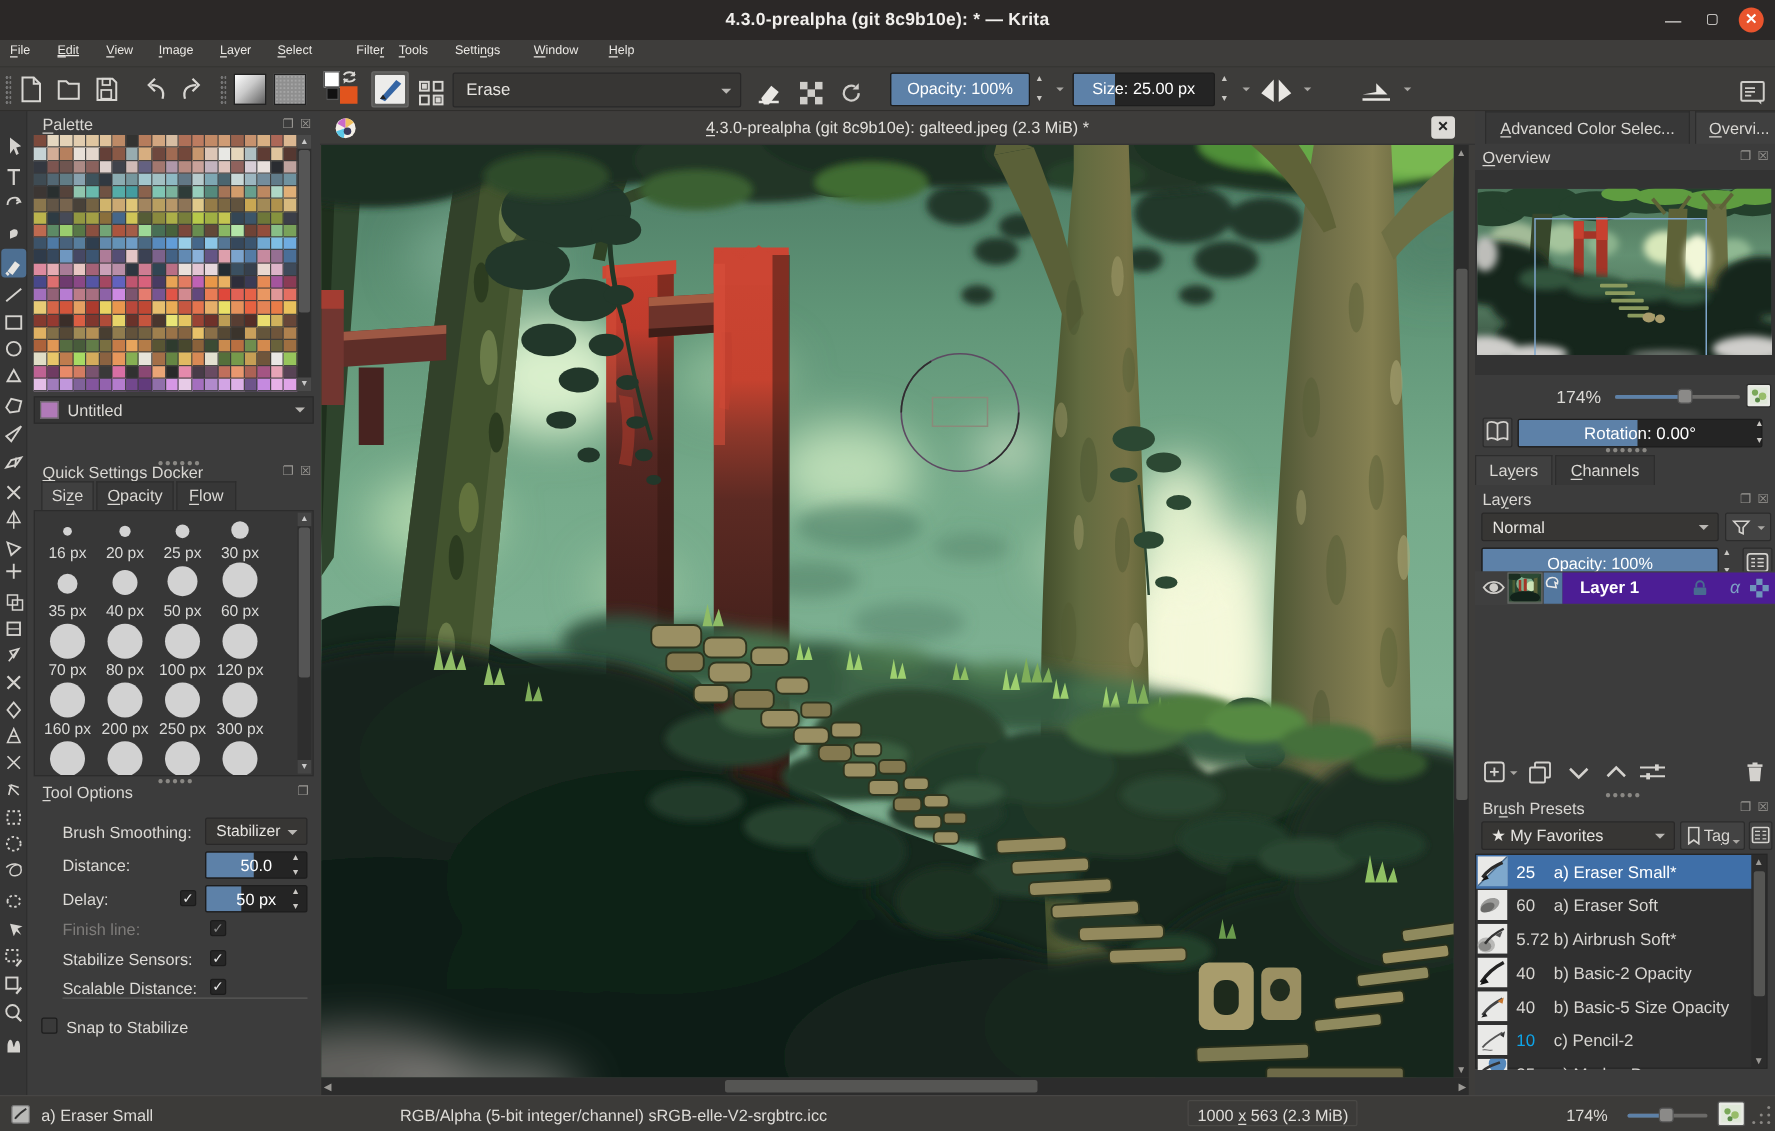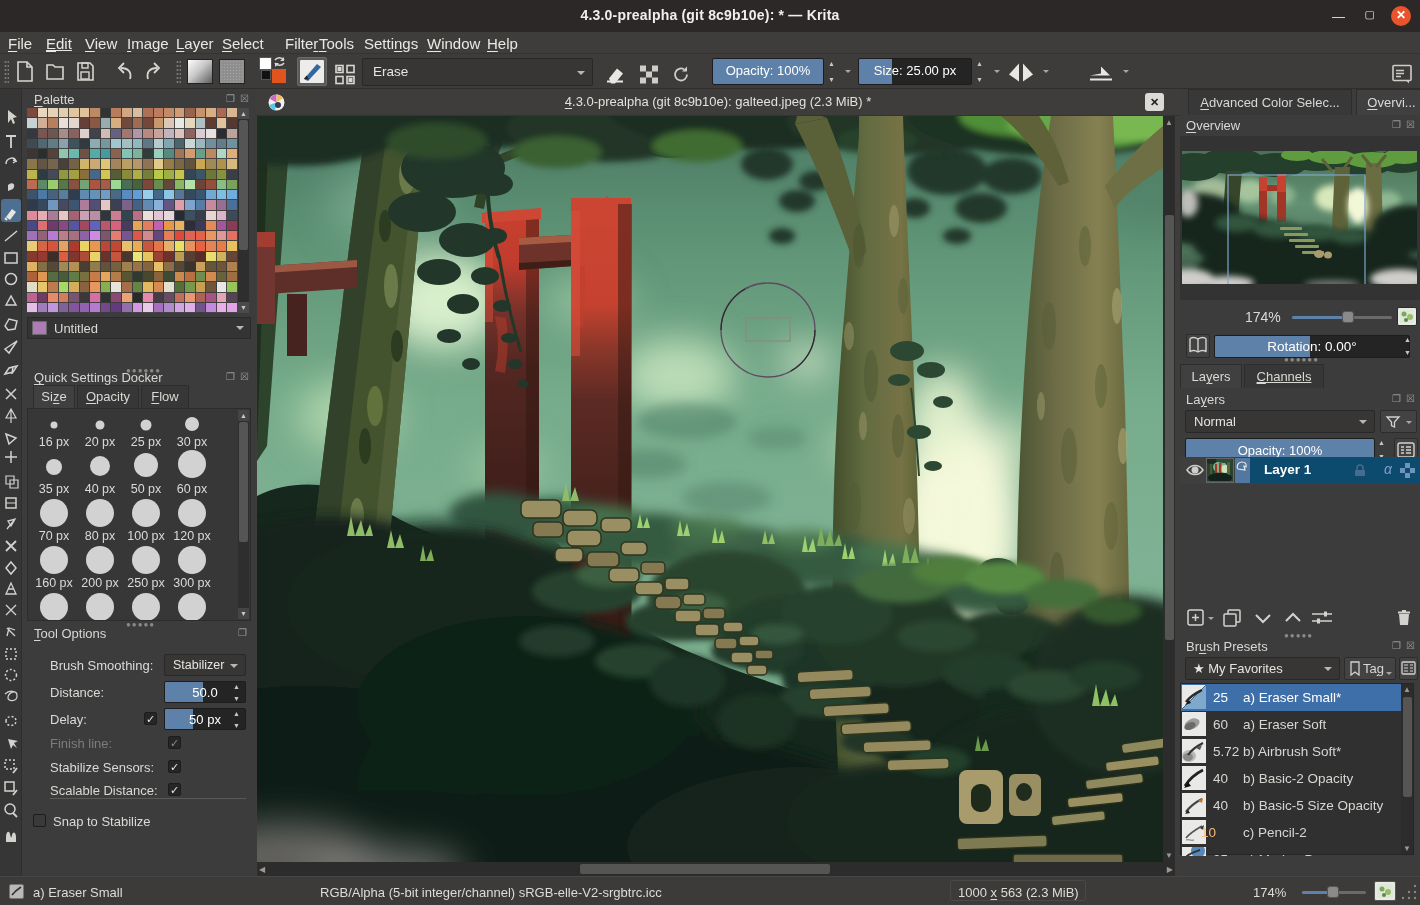--- a/index.html
+++ b/index.html
@@ -7,21 +7,21 @@
 body{font-family:"Liberation Sans",sans-serif;color:#dcdad6;font-size:13px;position:relative;}
 #app{position:absolute;left:0;top:0;width:1420px;height:905px;}
 .abs{position:absolute;}
 
 #titlebar{left:0;top:0;width:1420px;height:32px;background:#2b2827;color:#f1efec;}
 #titlebar .t{position:absolute;left:0;right:0;top:7px;text-align:center;font-weight:bold;font-size:14px;letter-spacing:.2px;}
 .winbtn{position:absolute;top:9px;color:#e8e6e3;font-size:13px;}
 #closebtn{position:absolute;top:6px;right:9px;width:20px;height:20px;border-radius:50%;background:#e9542d;color:#fff;text-align:center;line-height:19px;font-size:12px;font-weight:bold;}
 
 #menubar{left:0;top:32px;width:1420px;height:22px;background:#3e3d3b;border-bottom:1px solid #353432;}
-#menubar span{position:absolute;top:3px;font-size:15px;color:#eae8e4;}
+#menubar span{position:absolute;top:3px;font-size:10px;color:#eae8e4;}
 #menubar u{text-decoration:underline;text-underline-offset:2px;}
 
 #toolbar{left:0;top:54px;width:1420px;height:35px;background:#3d3c3a;border-bottom:1px solid #2f2e2c;}
 .grip{position:absolute;width:5px;height:24px;top:6px;background-image:radial-gradient(circle,#777 1px,transparent 1.2px);background-size:3px 4px;}
 .tbi{position:absolute;top:4px;height:27px;}
 .combo{position:absolute;background:#373634;border:1px solid #292828;border-radius:2px;color:#e6e4e0;}
 .combo .arr{position:absolute;right:7px;top:45%;width:0;height:0;border-left:4px solid transparent;border-right:4px solid transparent;border-top:4px solid #b9b7b3;}
 .spinbox{position:absolute;background:#242424;border:1px solid #1d1d1d;border-radius:2px;overflow:hidden;color:#fff;}
 .spinfill{position:absolute;left:0;top:0;bottom:0;background:#5d81a8;}
 .spintext{position:absolute;left:0;right:0;top:4px;text-align:center;font-size:13px;color:#fff;}
@@ -1248,21 +1248,21 @@
           <path d="M11 4 C8 2 4 2 3 4 L3 17 C4 15 8 15 11 17 C14 15 18 15 19 17 L19 4 C18 2 14 2 11 4 Z" fill="none" stroke="#d4d2ce" stroke-width="1.4"></path>
           <path d="M11 4v13" stroke="#d4d2ce" stroke-width="1.4"></path>
         </svg></div>
   <div class="spinbox" style="left:34px;top:246px;width:196px;height:23px;">
         <div class="spinfill" style="width:95px;"></div>
         <div class="spintext" style="top:3px;font-size:13.5px;">Rotation: 0.00°</div>
       </div>
   <div class="spinner" style="left:222px;top:247px;height:20px;"></div>
   <div class="dots" style="left:104px;top:266px;">●●●●●●</div>
   <div class="tab sel" style="left:0px;top:275px;width:62px;height:24px;line-height:23px;">La<u>y</u>ers</div>
-  <div class="tab" style="left:64px;top:275px;width:80px;height:24px;line-height:23px;text-decoration:underline;"><u>C</u>hannels</div>
+  <div class="tab" style="left:64px;top:275px;width:80px;height:24px;line-height:23px;"><u>C</u>hannels</div>
   <div class="dhead" style="left:6px;top:303px;">La<u>y</u>ers</div>
   <div class="dico" style="right:18px;top:304px;">❐</div>
       <div class="dico" style="right:4px;top:304px;">☒</div>
   <div class="combo" style="left:5px;top:321px;width:190px;height:23px;">
         <span style="position:absolute;left:8px;top:3px;">Normal</span>
         <span class="arr"></span>
       </div>
   <div class="btn" style="left:200px;top:321px;width:37px;height:23px;">
         <svg width="20" height="20" viewBox="0 0 20 20" style="position:absolute;left:2px;top:1px;">
           <path d="M4 5h12l-4.5 5v5l-3-1.5V10z" fill="none" stroke="#d4d2ce" stroke-width="1.3"></path>
@@ -1295,21 +1295,21 @@
             <rect x="20" y="2" width="3" height="14" fill="#5e6238"></rect>
             <ellipse cx="13" cy="19" rx="12" ry="5" fill="#12221a"></ellipse>
             <ellipse cx="4" cy="2" rx="6" ry="3" fill="#1b2e21"></ellipse>
             <ellipse cx="17" cy="1" rx="8" ry="3" fill="#2c4a34"></ellipse>
           </svg></div>
     <div style="position:absolute;left:55px;top:1px;width:15px;height:25px;background:#53779e;">
           <svg width="14" height="14" viewBox="0 0 14 14" style="position:absolute;top:1px;">
             <path d="M3 10 C1 7 3 3 7 3 c3 0 5 2 4 5 l-2 -1 1 4 z" fill="none" stroke="#e8e8e8" stroke-width="1.2"></path>
           </svg>
         </div>
-    <div style="position:absolute;left:70px;top:1px;width:170px;height:25px;background:#0c4a6e;">
+    <div style="position:absolute;left:70px;top:1px;width:170px;height:25px;background:#4c1d95;">
       <span style="position:absolute;left:14px;top:4px;font-weight:bold;color:#fff;font-size:13.5px;">Layer 1</span>
       <svg style="position:absolute;right:52px;top:5px;" width="16" height="15" viewBox="0 0 16 15">
             <rect x="3" y="7" width="10" height="6" rx="1" fill="#486b90"></rect>
             <path d="M5 7 V5 a3 3 0 0 1 6 0 v2" fill="none" stroke="#486b90" stroke-width="1.5"></path>
           </svg>
       <span style="position:absolute;right:28px;top:3px;color:#7da0c4;font-size:14px;font-style:italic;">α</span>
       <svg style="position:absolute;right:4px;top:4px;" width="17" height="17" viewBox="0 0 17 17">
             <g fill="#6f94bb">
               <rect x="6" y="1" width="5" height="5"></rect>
               <rect x="1" y="6" width="5" height="5"></rect>
@@ -1419,21 +1419,21 @@
 <span style="position:absolute;left:32px;top:6px;font-size:13.5px;color:#d8d6d2;">40</span>
 <span style="position:absolute;left:62px;top:6px;font-size:13.5px;color:#d8d6d2;">b) Basic-5 Size Opacity</span>
 </div>
         <div style="position:absolute;left:0;top:135px;width:222px;height:27px;">
 <div style="position:absolute;left:1px;top:1px;width:24px;height:24px;"><svg width="24" height="24" viewBox="0 0 24 24">
               <rect width="24" height="24" fill="#e9e9e7"></rect>
               <path d="M4 18 C8 13 13 10 20 6" stroke="#555" stroke-width="1.6" fill="none"></path>
               <path d="M18 8l4-3-1 5z" fill="#333"></path>
               <path d="M4 20c3-1 5 1 8 0" stroke="#777" stroke-width="1" fill="none"></path>
             </svg></div>
-<span style="position:absolute;left:20px;top:6px;font-size:13.5px;color:#fdba74;">10</span>
+<span style="position:absolute;left:32px;top:6px;font-size:13.5px;color:#0ea5e9;">10</span>
 <span style="position:absolute;left:62px;top:6px;font-size:13.5px;color:#d8d6d2;">c) Pencil-2</span>
 </div>
         <div style="position:absolute;left:0;top:162px;width:222px;height:10px;overflow:hidden;">
 <div style="position:absolute;left:1px;top:1px;width:24px;height:24px;"><svg width="24" height="24" viewBox="0 0 24 24">
               <rect width="24" height="24" fill="#e9e9e7"></rect>
               <circle cx="16" cy="4" r="7" fill="#5588bb"></circle>
               <path d="M4 10 C8 6 12 5 18 3" stroke="#333" stroke-width="2" fill="none"></path>
             </svg></div>
 <span style="position:absolute;left:32px;top:6px;font-size:13.5px;color:#d8d6d2;">25</span>
 <span style="position:absolute;left:62px;top:6px;font-size:13.5px;color:#d8d6d2;">a) Marker D...</span>

